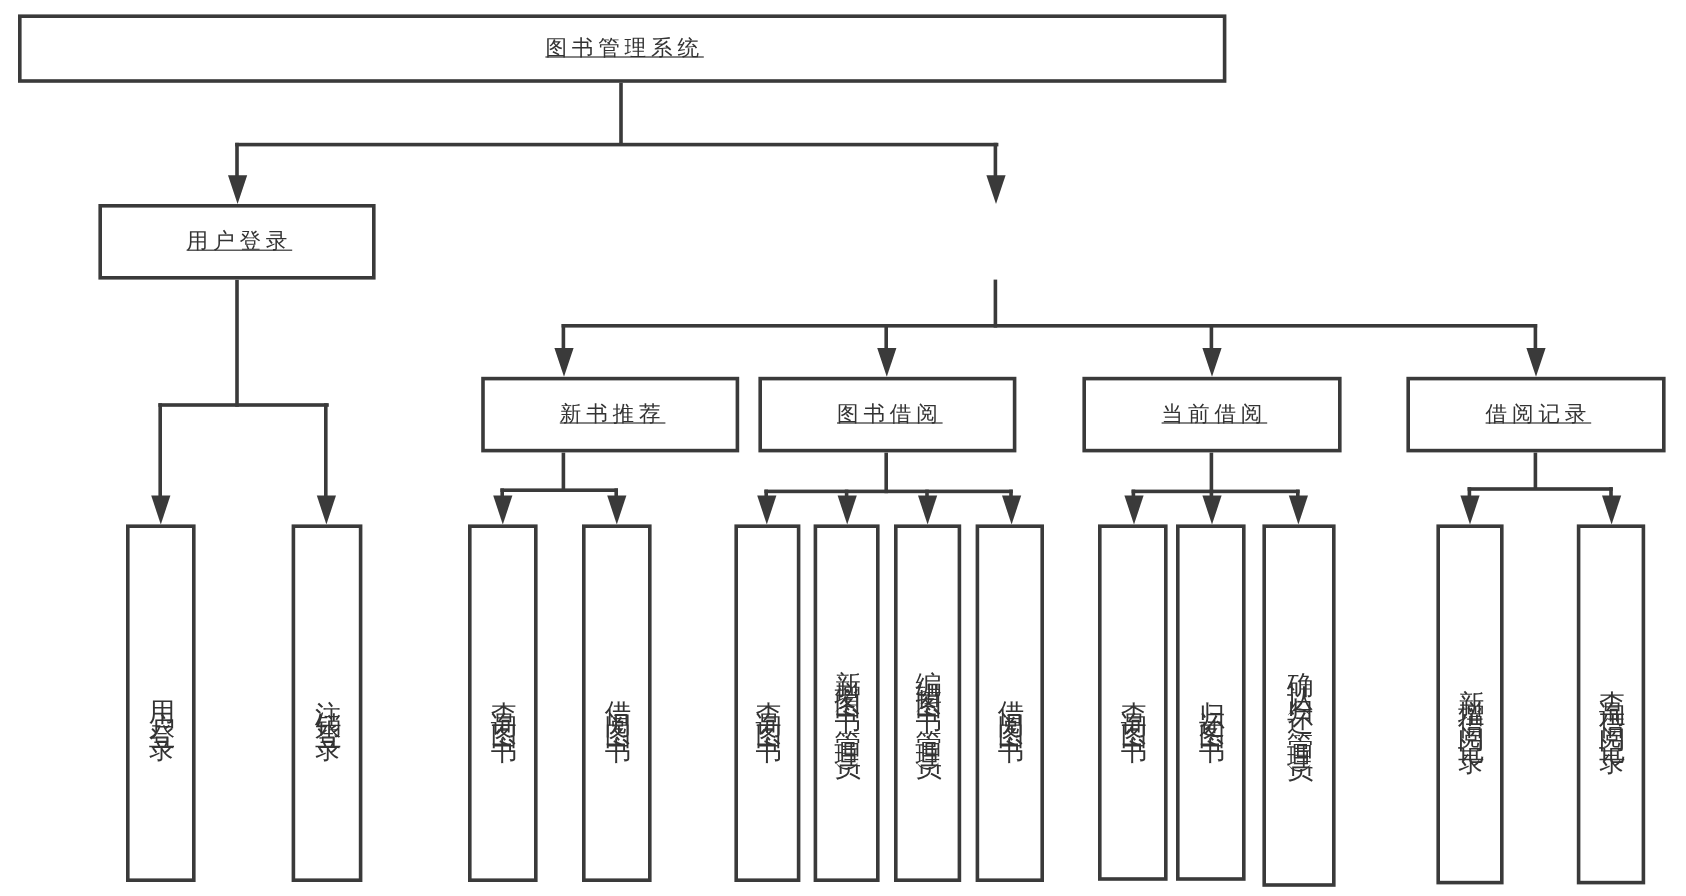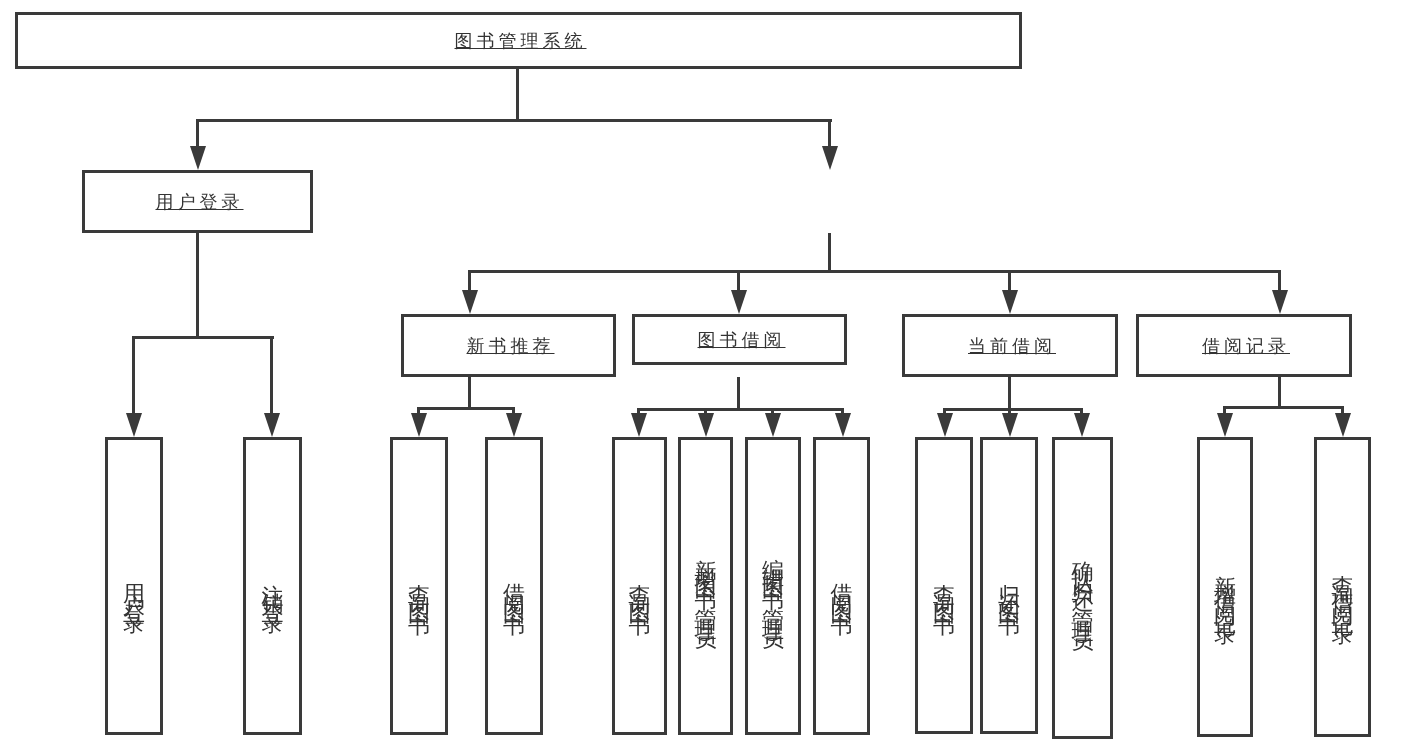--- a/index.html
+++ b/index.html
@@ -106,23 +106,23 @@
     <div class="arrow" style="left: 765px; top: 413px;"></div>
     <div class="arrow" style="left: 835px; top: 413px;"></div>
     <div class="arrow" style="left: 937px; top: 413px;"></div>
     <div class="arrow" style="left: 1002px; top: 413px;"></div>
     <div class="arrow" style="left: 1074px; top: 413px;"></div>
     <div class="arrow" style="left: 1217px; top: 413px;"></div>
     <div class="arrow" style="left: 1335px; top: 413px;"></div>
     <div class="node horizontal" style="left: 15px; top: 12px; width: 1007px; height: 57px;">图书管理系统</div>
     <div class="node horizontal" style="left: 82px; top: 170px; width: 231px; height: 63px;">用户登录</div>
     <div class="node horizontal" style="left: 362px; top: 314px; width: 215px; height: 63px; margin-left: 39px;">新书推荐</div>
-    <div class="node horizontal" style="left: 632px; top: 314px; width: 215px; height: 51px;">图书借阅</div>
+    <div class="node horizontal" style="left: 632px; top: 314px; width: 215px; height: 63px;">图书借阅</div>
     <div class="node horizontal" style="left: 902px; top: 314px; width: 216px; height: 63px;">当前借阅</div>
-    <div class="node horizontal" style="left: 1136px; top: 314px; width: 216px; height: 63px;">借阅记录</div>
+    <div class="node horizontal" style="left: 1172px; top: 314px; width: 216px; height: 63px;">借阅记录</div>
     <div class="node vertical" style="left: 105px; top: 437px; width: 58px; height: 298px;">用户登录</div>
     <div class="node vertical" style="left: 243px; top: 437px; width: 59px; height: 298px;">注销登录</div>
     <div class="node vertical" style="left: 390px; top: 437px; width: 58px; height: 298px;">查询图书</div>
     <div class="node vertical" style="left: 485px; top: 437px; width: 58px; height: 298px;">借阅图书</div>
     <div class="node vertical" style="left: 612px; top: 437px; width: 55px; height: 298px;">查询图书</div>
     <div class="node vertical" style="left: 678px; top: 437px; width: 55px; height: 298px;">新增图书（管理员）</div>
     <div class="node vertical" style="left: 745px; top: 437px; width: 56px; height: 298px;">编辑图书（管理员）</div>
     <div class="node vertical" style="left: 813px; top: 437px; width: 57px; height: 298px;">借阅图书</div>
     <div class="node vertical" style="left: 915px; top: 437px; width: 58px; height: 297px;">查询图书</div>
     <div class="node vertical" style="left: 980px; top: 437px; width: 58px; height: 297px;">归还图书</div>

